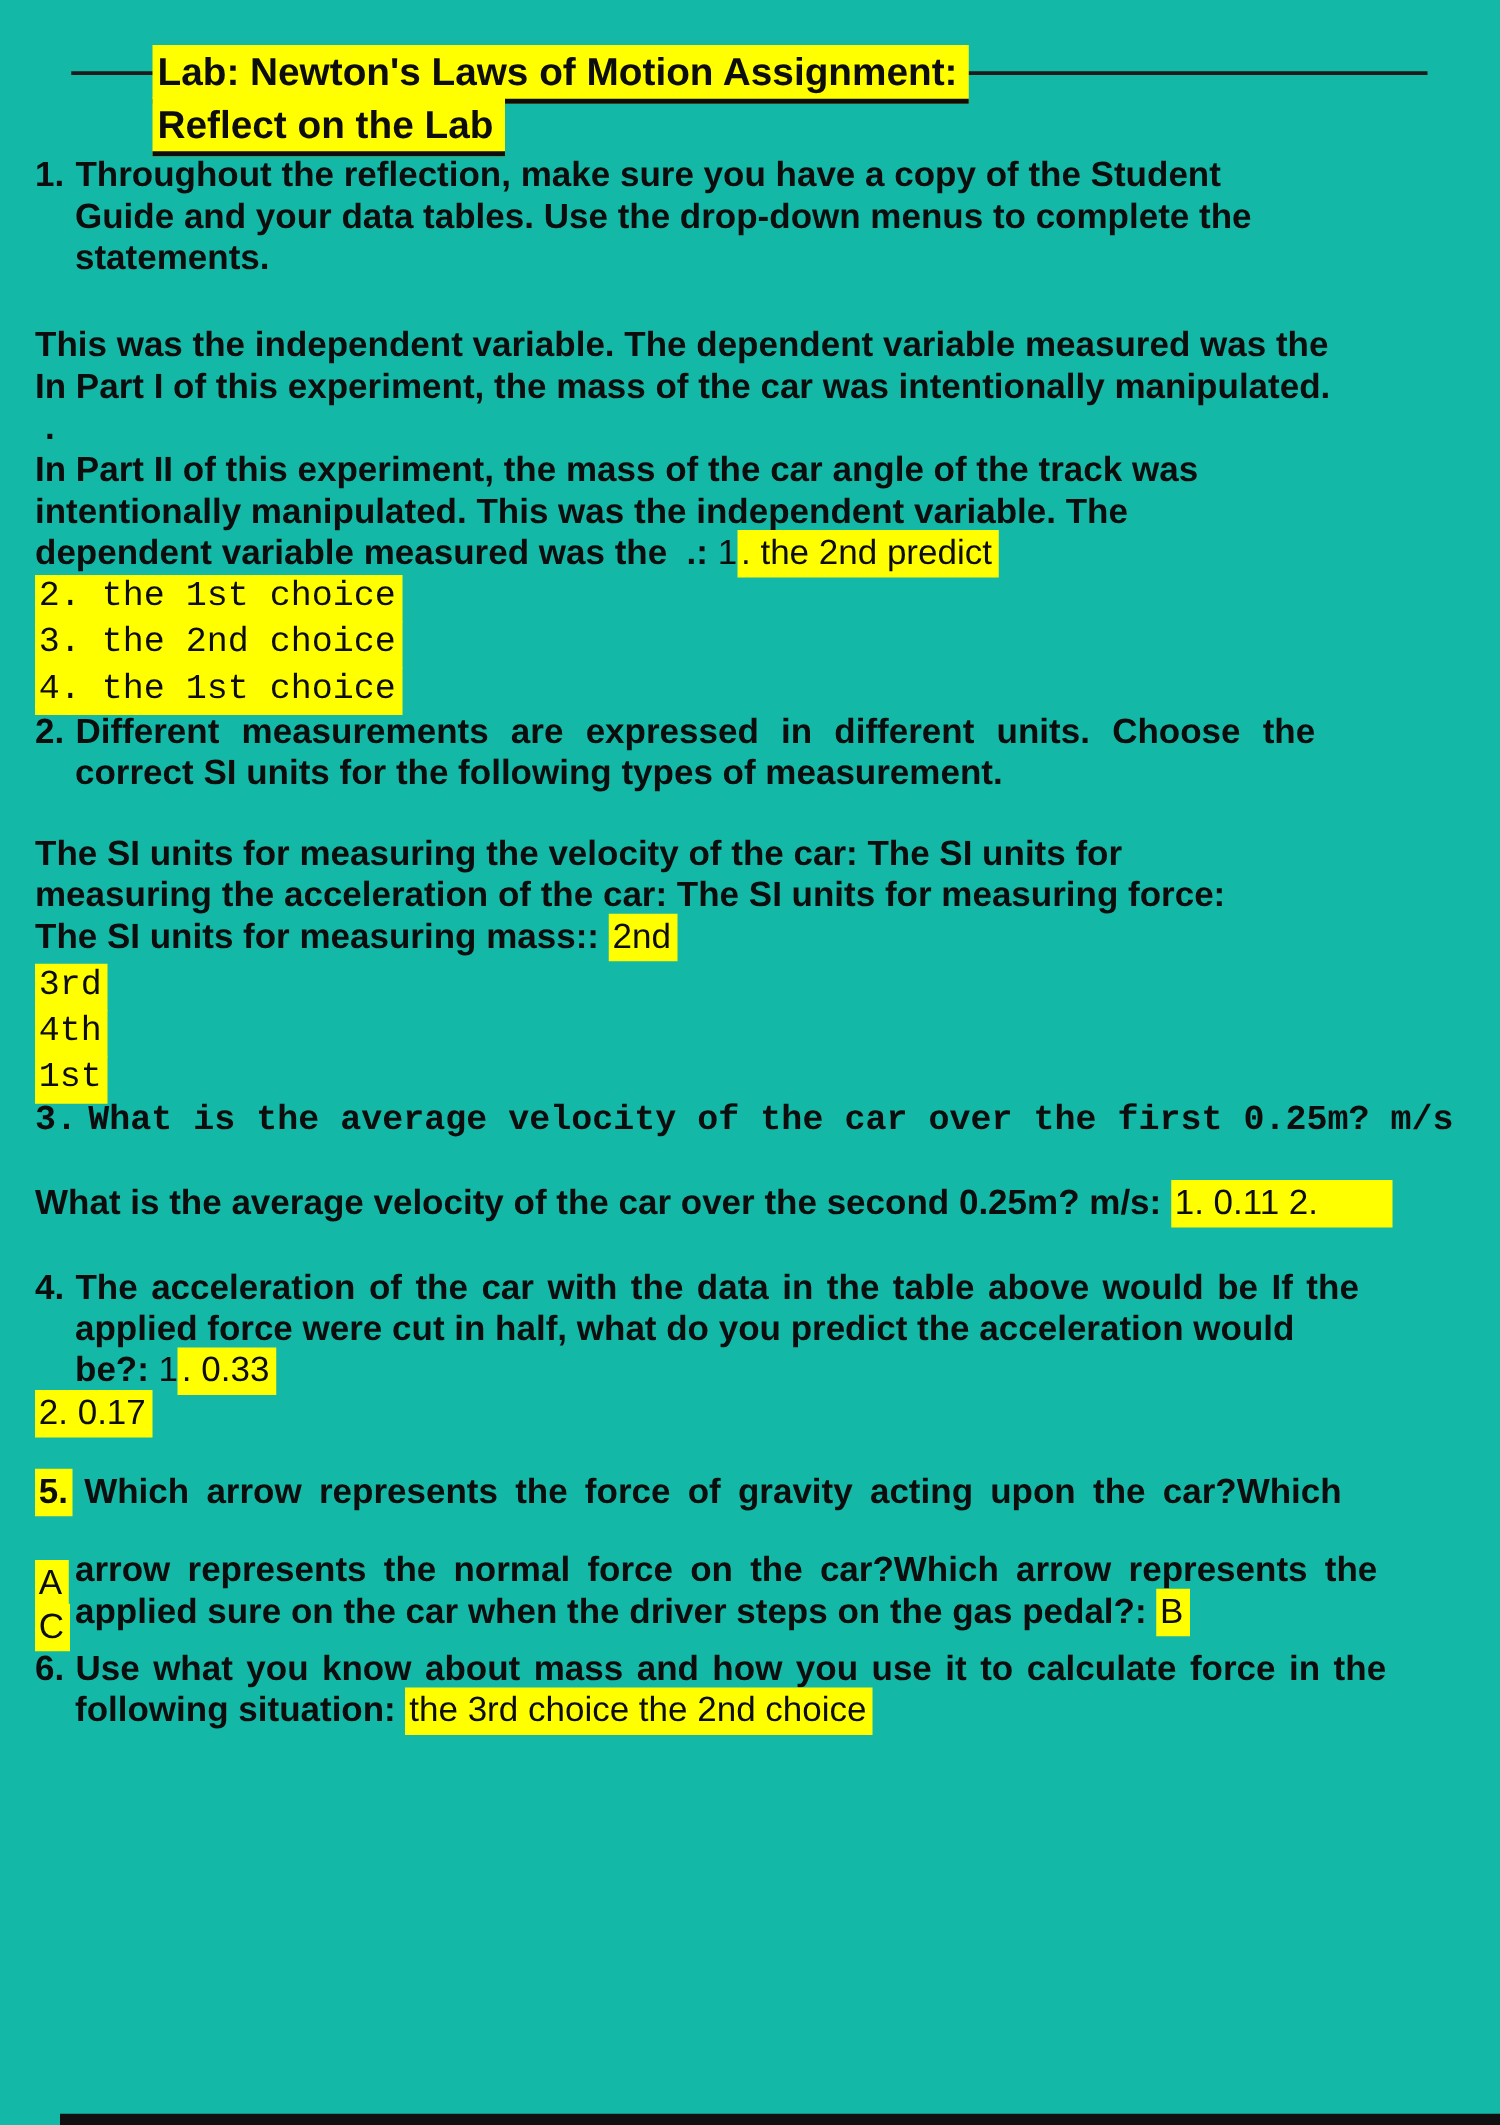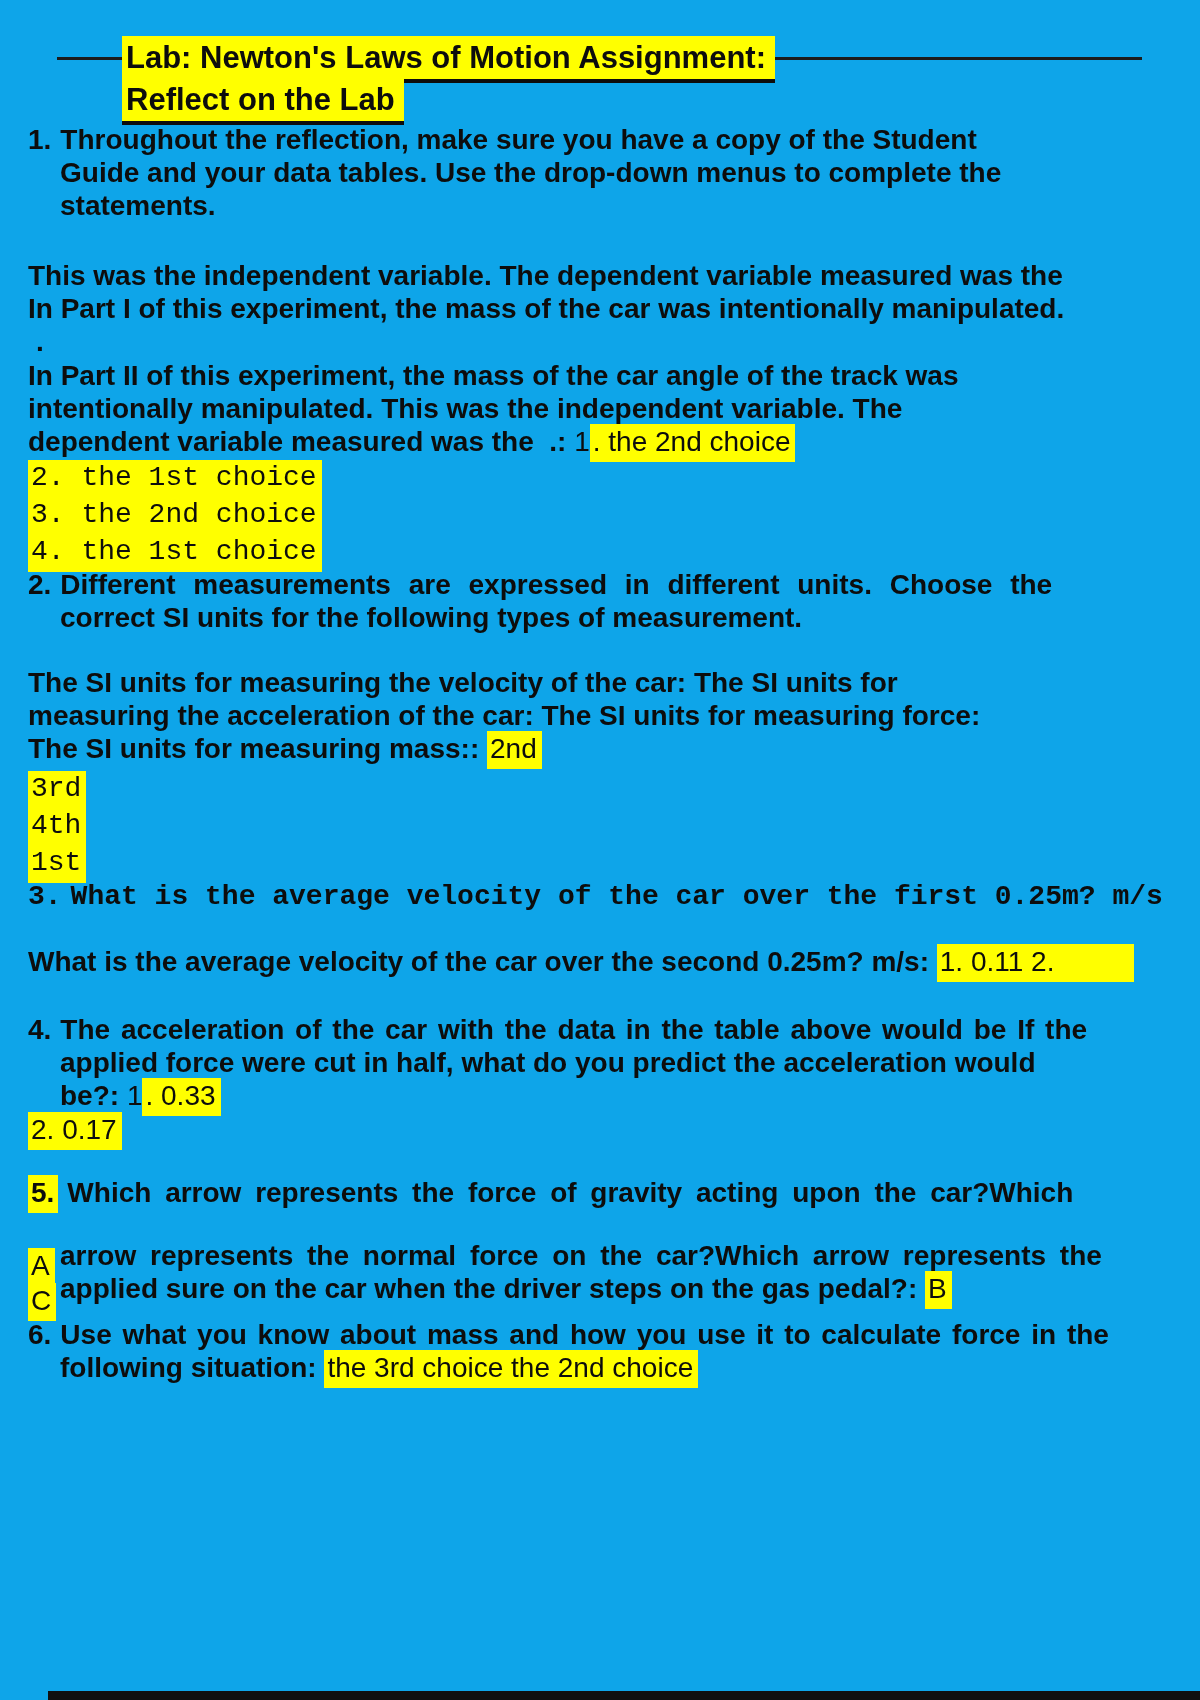--- a/index.html
+++ b/index.html
@@ -1,19 +1,19 @@
 <!DOCTYPE html>
 <html><head>
 <meta charset="utf-8">
 <style>
   html,body{margin:0;padding:0;background:#e8e8e8;}
   .page{
     position:relative;
     width:1200px;height:1700px;
-    background:#0ea5e9;
+    background:#14b8a6;
     overflow:hidden;
     font-family:"Liberation Sans","DejaVu Sans",sans-serif;
     font-size:28px;
     font-weight:bold;
     color:#0d0d0d;
   }
   .abs{position:absolute;left:28px;}
   .line{white-space:nowrap;line-height:33px;height:33px;}
   .cont{padding-left:32px;}
   .num{margin-right:9px;}
@@ -27,21 +27,21 @@
     padding:3px 9px 2px 4px;border-bottom:4px solid #0d0d0d;}
   .rule{position:absolute;top:57px;left:57px;width:1085px;height:3px;background:#1c1c1c;z-index:1;}
   
   .ws3{word-spacing:3px;}
   .ws6{word-spacing:6px;margin-top:30px;}
   .ws10{word-spacing:10px;}
   
   .opts37 .line{line-height:37px;height:37px;font-family:Liberation Mono, monospace;}
   .opts35 .line{line-height:35px;height:35px;}
   .opts32 .line{line-height:32px;height:32px;}
-  .cut-right{padding-right:80px;margin-top:44px;}
+  .cut-right{padding-right:60px;margin-top:44px;}
   .bottom-bar{position:absolute;top:1691px;left:48px;width:1152px;height:9px;background:#101010;}
 </style>
 </head>
 <body>
 
 <div class="page">
 
   <div class="rule"></div>
 
   <div class="title-block">
@@ -57,21 +57,21 @@
 
   <div class="abs" style="top:259px;">
     <div class="line">This was the independent variable. The dependent variable measured was the</div>
     <div class="line">In Part I of this experiment, the mass of the car was intentionally manipulated.</div>
     <div class="line" style="padding-left:8px;">.</div>
   </div>
 
   <div class="abs" style="top:359px;">
     <div class="line">In Part II of this experiment, the mass of the car angle of the track was</div>
     <div class="line">intentionally manipulated. This was the independent variable. The</div>
-    <div class="line"><span>dependent variable measured was the&nbsp; .: </span><span class="r">1</span><span class="hl">. the 2nd choice</span></div>
+    <div class="line"><span>dependent variable measured was the&nbsp; .: </span><span class="r">1</span><span class="hl">. the 2nd predict</span></div>
   </div>
 
   <div class="abs opts37" style="top:459px;">
     <div class="line"><span class="hl">2. the 1st choice</span></div>
     <div class="line"><span class="hl">3. the 2nd choice</span></div>
     <div class="line"><span class="hl">4. the 1st choice</span></div>
   </div>
 
   <div class="abs" style="top:568px;">
     <div class="line ws10"><span class="num">2.</span><span>Different measurements are expressed in different units. Choose the</span></div>

